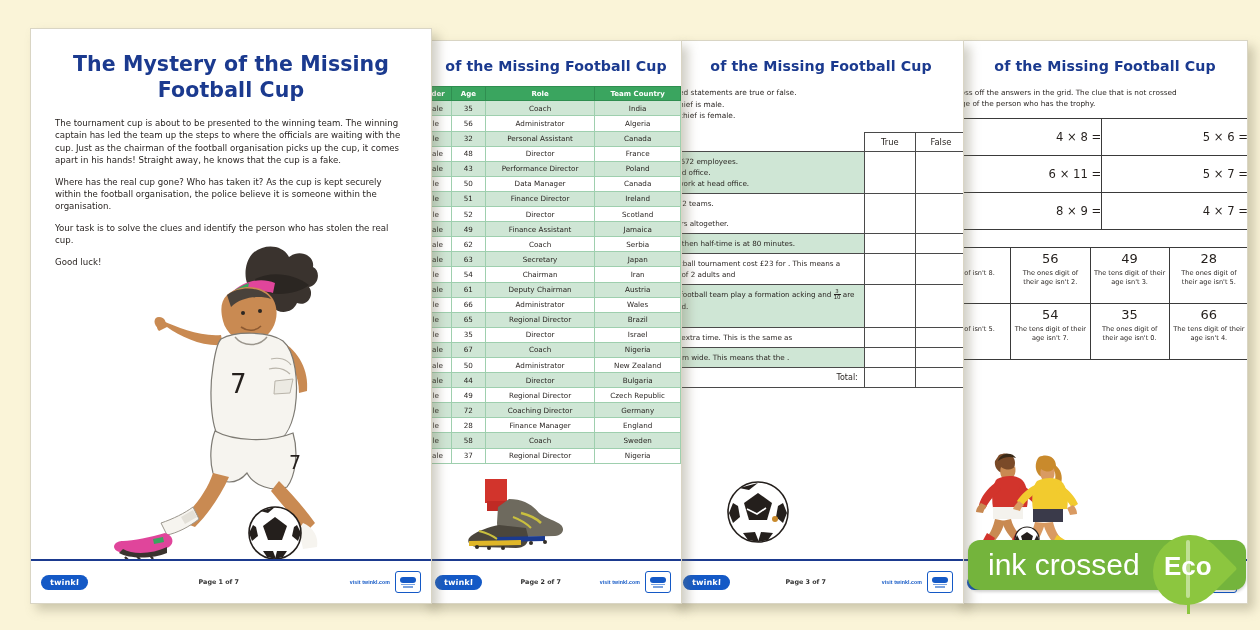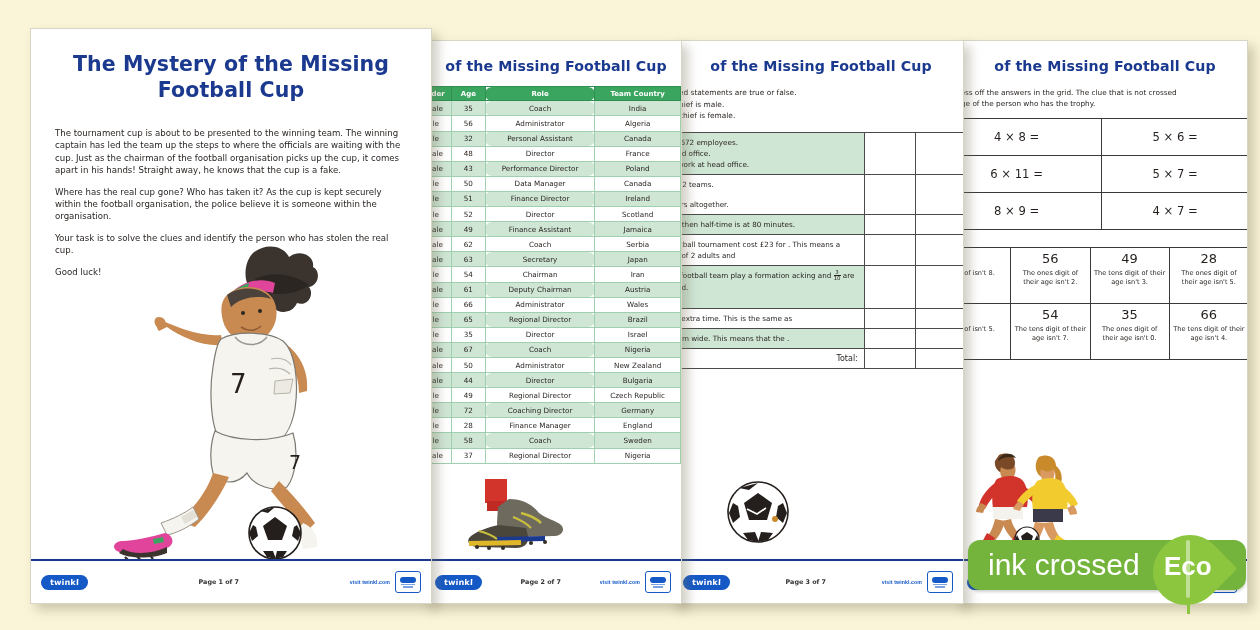--- a/index.html
+++ b/index.html
@@ -35,21 +35,21 @@
     font-family: "DejaVu Sans", sans-serif;
     letter-spacing: .1px;
   }
   .body-text {
     color: #241f1c;
     font-family: "DejaVu Sans", sans-serif;
   }
 
   
   #page1 .inner { padding: 22px 24px 0 24px; }
-  #p1-title { font-size: 20.5px; line-height: 26px; margin-bottom: 24px; text-align: center; }
+  #p1-title { font-size: 20.5px; line-height: 26px; margin-bottom: 14px; text-align: center; }
   #p1-body p { font-size: 8.6px; line-height: 12.4px; margin-bottom: 9px; text-align: left; }
   .footer {
     position: absolute; left: 0; right: 0; bottom: 0;
     height: 44px;
     border-top: 2px solid #1b3a8f;
     display: flex; align-items: center; justify-content: space-between;
     padding: 0 10px;
   }
   .twinkl-logo {
     display: inline-block;
@@ -85,21 +85,21 @@
     background: #3aa55f; color: #ffffff; font-size: 7px; font-weight: bold;
     border: 1px solid #2f8e50; padding: 2.7px 2px; text-align: center;
   }
   table.roster td {
     border: 1px solid #9ecfae; font-size: 7.2px; color: #241f1c;
     padding: 2.55px 2px; text-align: center; background: #ffffff;
   }
   table.roster tr.alt td { background: #cfe6d5; }
   .col-gender { width: 42px; }
   .col-age    { width: 34px; }
-  .col-role   { width: 110px; border-radius: 7px; }
+  .col-role   { width: 110px; }
   .col-team   { width: 86px; }
   #boots { position: absolute; left: 34px; bottom: 52px; width: 108px; height: 72px; }
 
   
   #page3 .inner { padding: 16px 0 0 0; }
   #p3-title { font-size: 14.2px; line-height: 18px; padding-left: 6px; white-space: nowrap; margin-bottom: 12px; }
   #p3-intro { padding-left: 6px; margin-left: -22px; }
   #p3-intro p { font-size: 7.4px; line-height: 11.6px; color: #241f1c; font-family: "DejaVu Sans", sans-serif; }
   table.tf { border-collapse: collapse; width: 316px; margin-left: -22px; margin-top: 10px; font-family: "DejaVu Sans", sans-serif; }
   table.tf td { border: 1px solid #4a4a4a; font-size: 7.2px; color: #241f1c; padding: 4px 5px; vertical-align: middle; }
@@ -110,21 +110,21 @@
   table.tf td.blank-head { border: none; background: transparent; }
   table.tf td.total { text-align: right; font-size: 8px; padding-right: 6px; margin-top: 8px; }
   #ball3 { position: absolute; left: 52px; bottom: 58px; width: 66px; height: 66px; }
 
   
   #page4 .inner { padding: 16px 0 0 0; }
   #p4-title { font-size: 14.2px; line-height: 18px; padding-left: 6px; white-space: nowrap; margin-bottom: 12px; }
   #p4-intro { margin-left: -26px; padding-left: 6px; }
   #p4-intro p { font-size: 7.3px; line-height: 11.4px; color: #241f1c; font-family: "DejaVu Sans", sans-serif; }
   table.mult { border-collapse: collapse; width: 318px; margin-left: -26px; margin-top: 8px; font-family: "DejaVu Sans", sans-serif; }
-  table.mult td { border: 1px solid #3a3a3a; height: 37px; text-align: center; font-size: 11.6px; color: #241f1c; }
+  table.mult td { border: 1px solid #3a3a3a; height: 37px; text-align: right; font-size: 11.6px; color: #241f1c; }
   table.clues { border-collapse: collapse; width: 318px; margin-left: -26px; margin-top: 17px; font-family: "DejaVu Sans", sans-serif; }
   table.clues td { border: 1px solid #3a3a3a; width: 79px; height: 56px; vertical-align: top; padding: 3px 3px; text-align: center; }
   .clue-num { font-size: 13px; color: #241f1c; display: block; margin-bottom: 3px; }
   .clue-txt { font-size: 6.6px; color: #241f1c; line-height: 9.2px; display: block; }
   #kids { position: absolute; left: 10px; bottom: 50px; width: 120px; height: 106px; }
 
   
   #eco-badge {
     position: absolute; left: 968px; top: 534px; width: 286px; height: 62px; z-index: 40;
   }
@@ -436,20 +436,25 @@
     <div class="inner">
       <div class="sheet-title" id="p3-title">of the Missing Football Cup</div>
       <div id="p3-intro">
         <p>-themed statements are true or false.</p>
         <p>, the thief is male.</p>
         <p>s, the thief is female.</p>
       </div>
 
       <table class="tf">
         <tbody>
+            <tr>
+          <td class="stmt blank-head"></td>
+          <td class="tf-cell tf-head">True</td>
+          <td class="tf-cell tf-head">False</td>
+        </tr>
         <tr class="shade">
           <td class="stmt">
             <div>re are 672 employees.</div>
             <div>he head office.</div>
             <div>o not work at head office.</div>
           </td>
           <td class="tf-cell"></td>
           <td class="tf-cell"></td>
         </tr>
         <tr>

